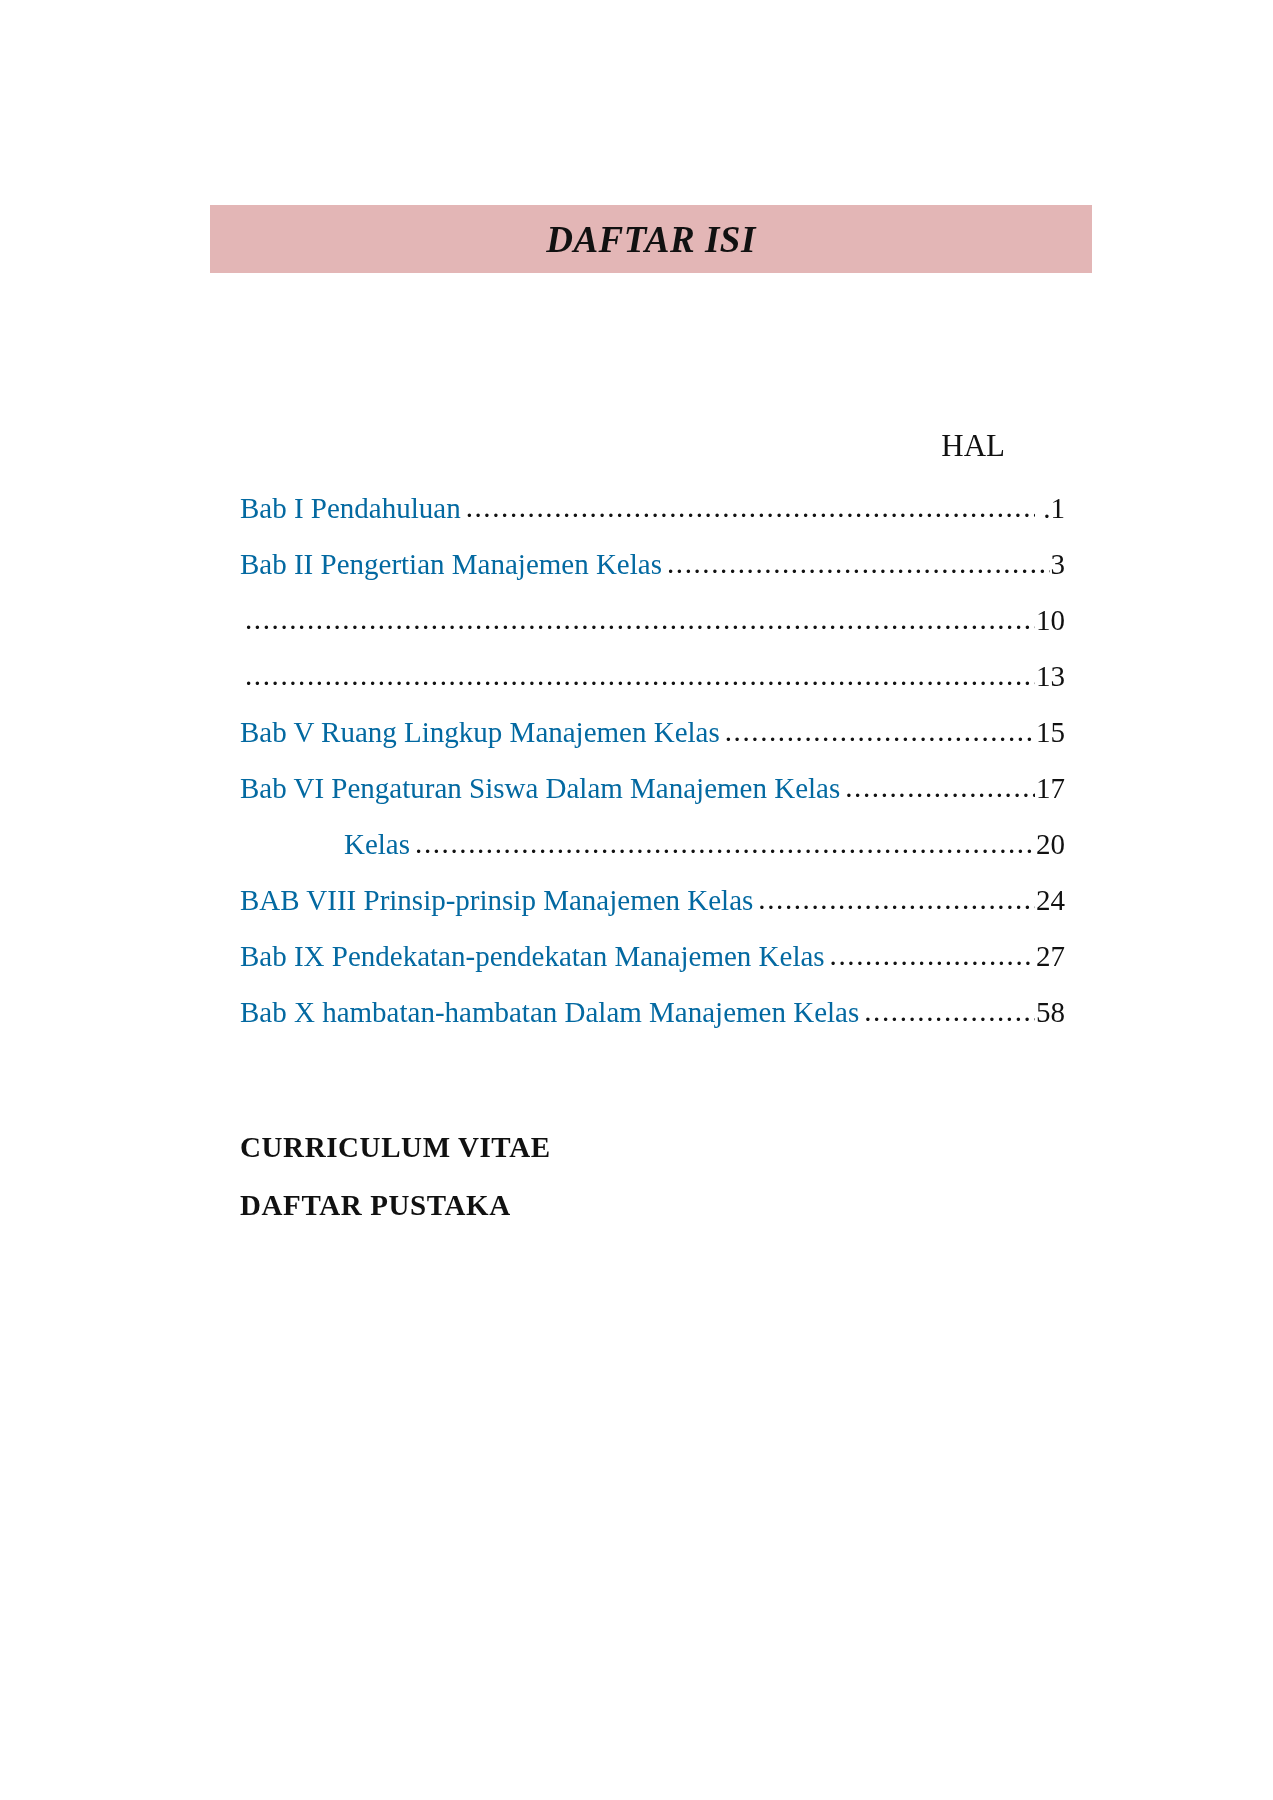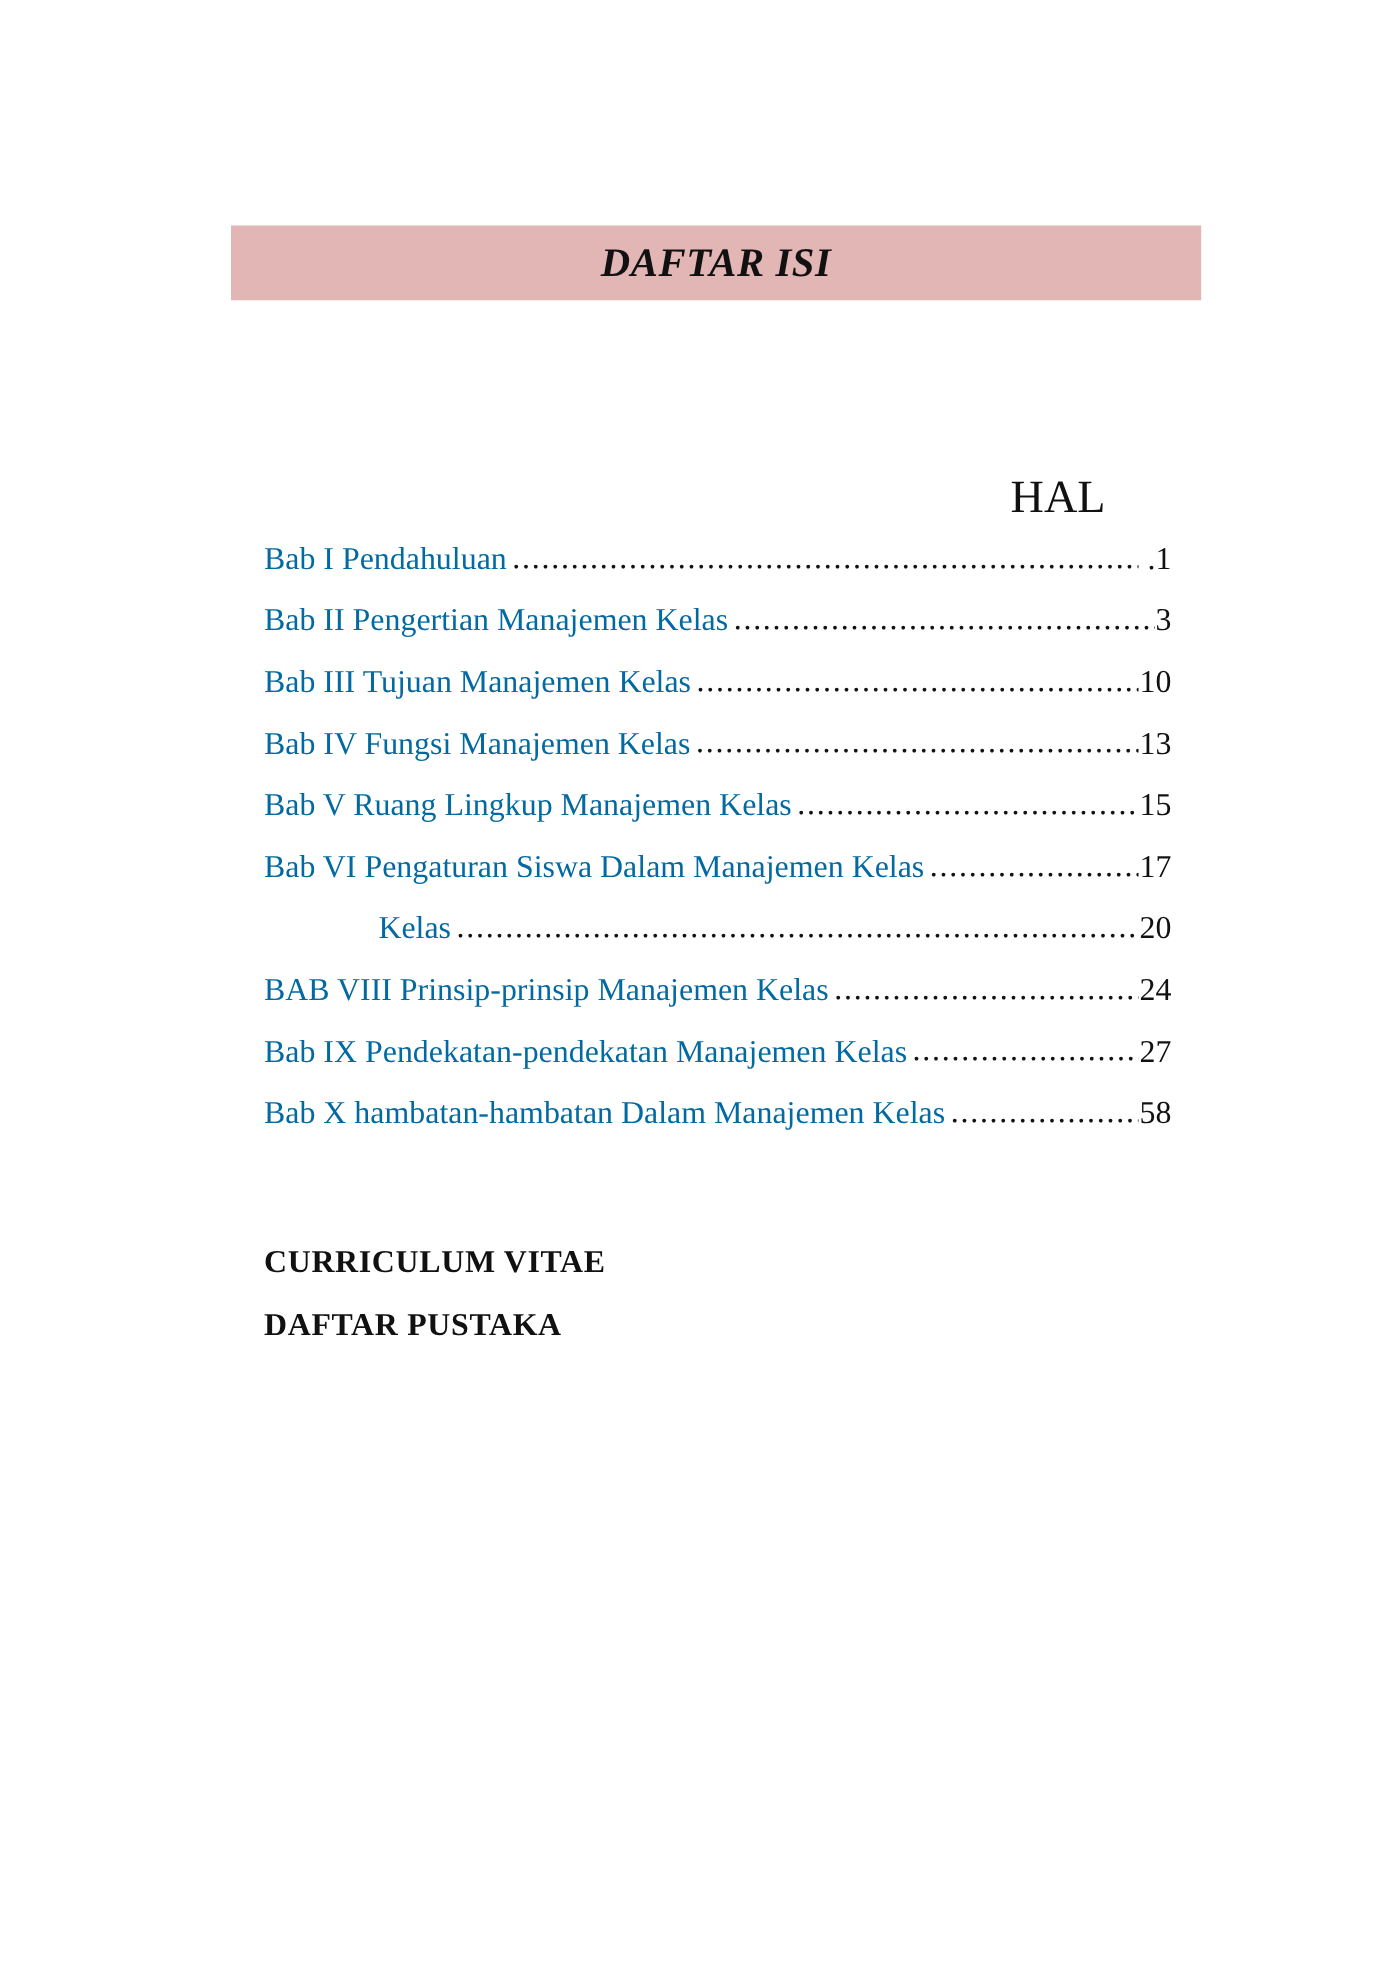--- a/index.html
+++ b/index.html
@@ -45,21 +45,21 @@
     white-space: nowrap;
   }
 
   
   .hal-label {
     position: absolute;
     left: 0;
     top: 427px;
     width: 1005px;
     text-align: right;
-    font-size: 42px;
+    font-size: 31px;
     line-height: 1.2;
     color: #111111;
   }
 
   
   .toc {
     position: absolute;
     left: 240px;
     top: 494px;
     width: 825px;
@@ -144,26 +144,24 @@
         <span class="toc-label">Bab I Pendahuluan</span>
         <span class="toc-leader">..........................................................................................................</span>
         <span class="toc-page">.1</span>
       </div>
       <div class="toc-row">
         <span class="toc-label">Bab II Pengertian Manajemen Kelas</span>
         <span class="toc-leader">..........................................................................................................</span>
         <span class="toc-page">3</span>
       </div>
       <div class="toc-row">
-        <span class="toc-label">Bab III Tujuan Manajemen Kelas</span>
         <span class="toc-leader">..........................................................................................................</span>
         <span class="toc-page">10</span>
       </div>
       <div class="toc-row">
-        <span class="toc-label">Bab IV Fungsi Manajemen Kelas</span>
         <span class="toc-leader">..........................................................................................................</span>
         <span class="toc-page">13</span>
       </div>
       <div class="toc-row">
         <span class="toc-label">Bab V Ruang Lingkup Manajemen Kelas</span>
         <span class="toc-leader">..........................................................................................................</span>
         <span class="toc-page">15</span>
       </div>
       <div class="toc-row">
         <span class="toc-label">Bab VI Pengaturan Siswa Dalam Manajemen Kelas</span>

